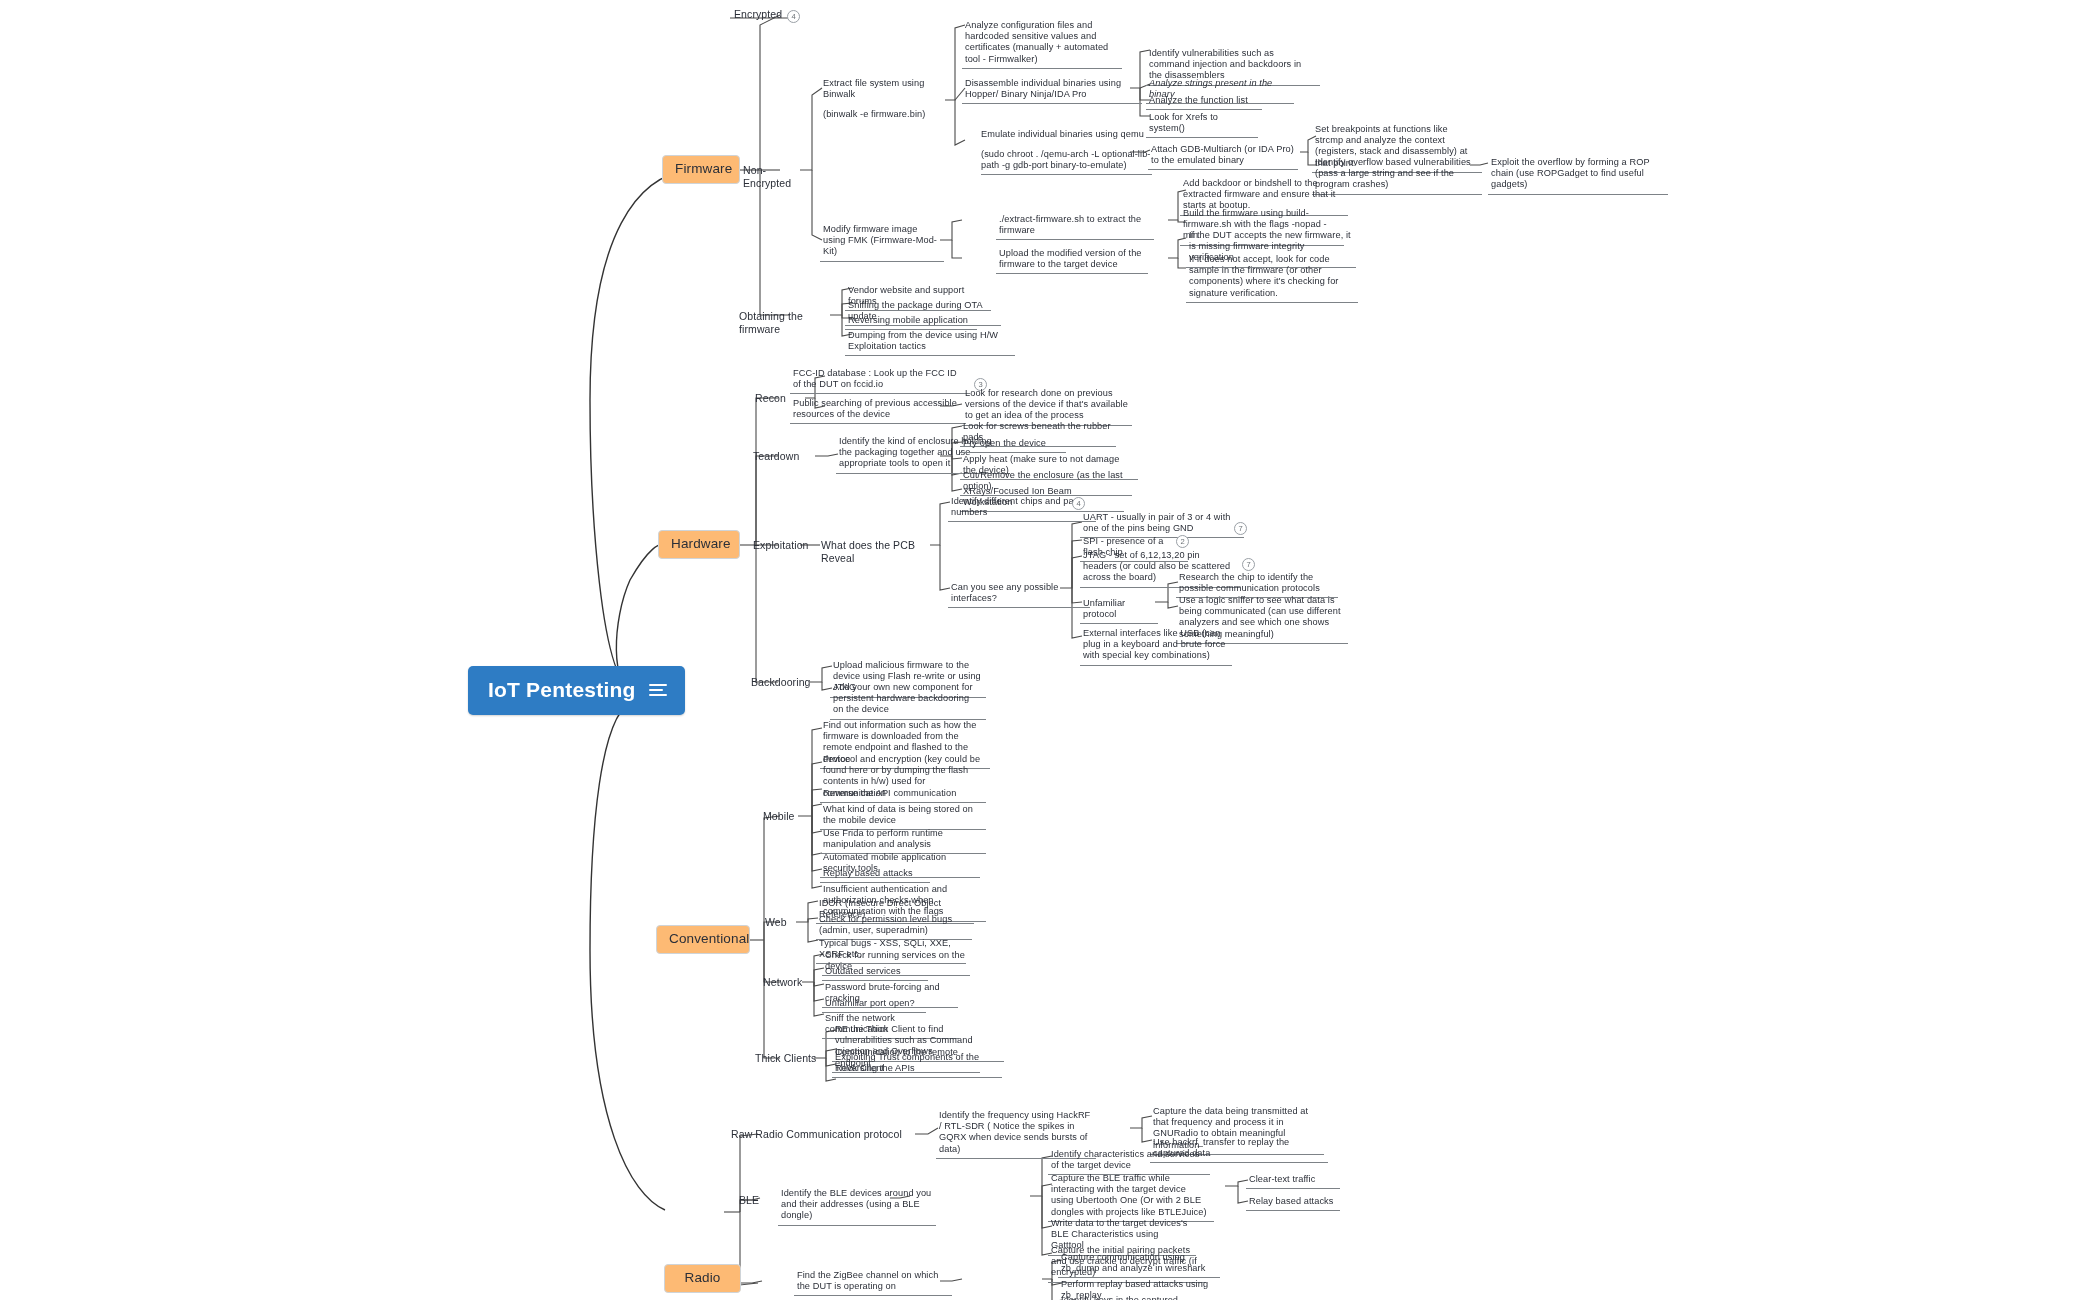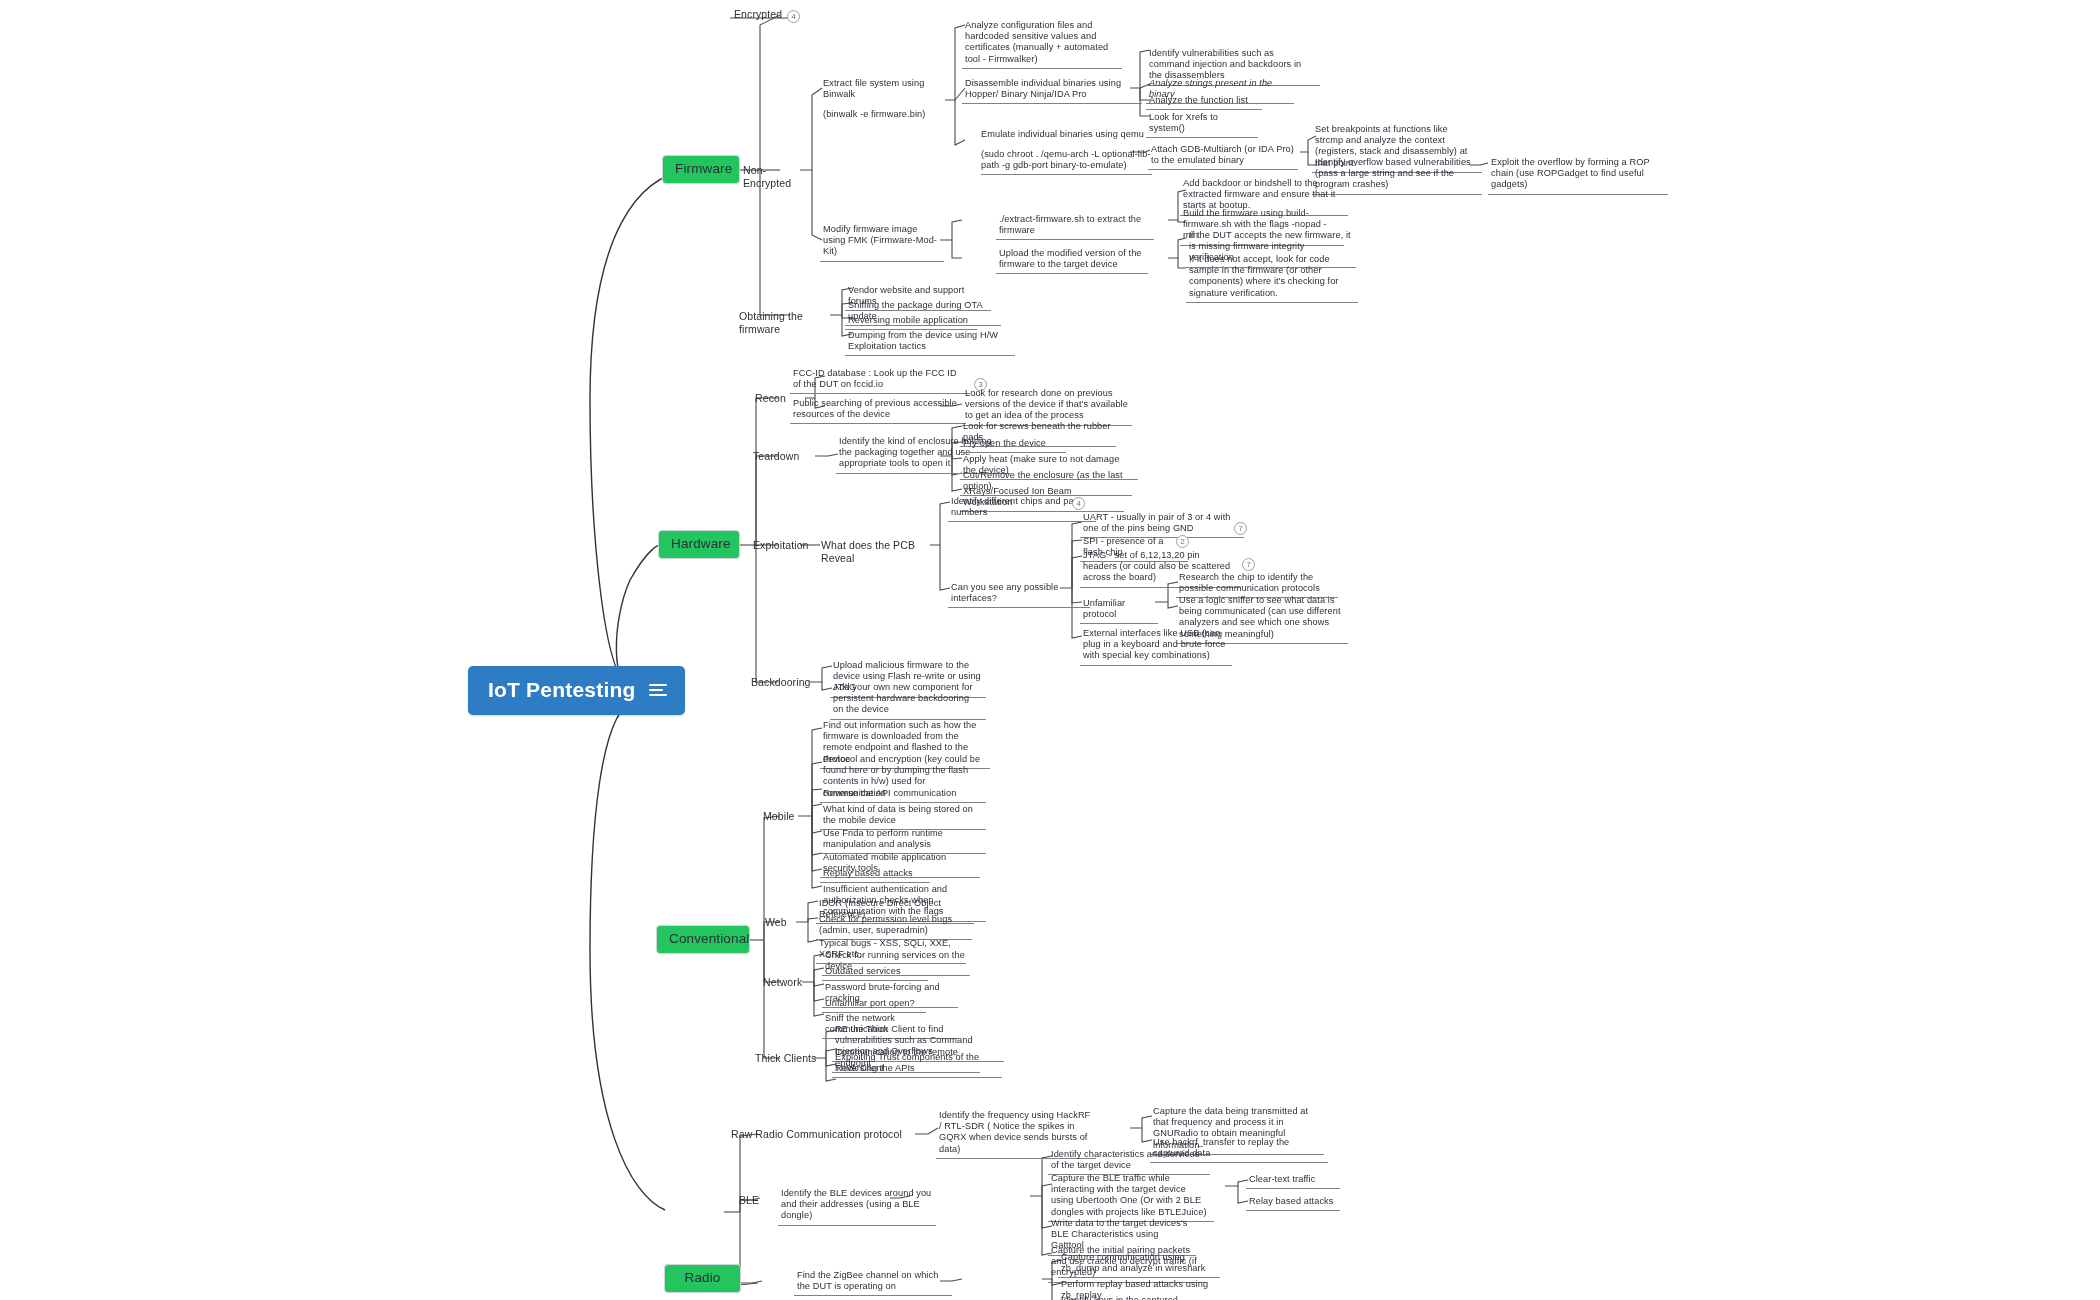--- a/index.html
+++ b/index.html
@@ -47,21 +47,21 @@
   .root .hamburger { display:inline-block; width:18px; }
   .root .hamburger i {
     display:block; height:2px; background:#fff; margin:3px 0; border-radius:1px;
   }
   .root .hamburger i:nth-child(1){ width:18px; }
   .root .hamburger i:nth-child(2){ width:14px; }
   .root .hamburger i:nth-child(3){ width:18px; }
 
   
   .lvl1 {
-    background: #22c55e;
+    background: #fdba74;
     border: 1px solid #cfd4d8;
     border-radius: 4px;
     padding: 5px 12px 6px 12px;
     font-size: 13.5px;
     color: #2b2f38;
     text-align: center;
   }
 
   
   .lvl2 {

